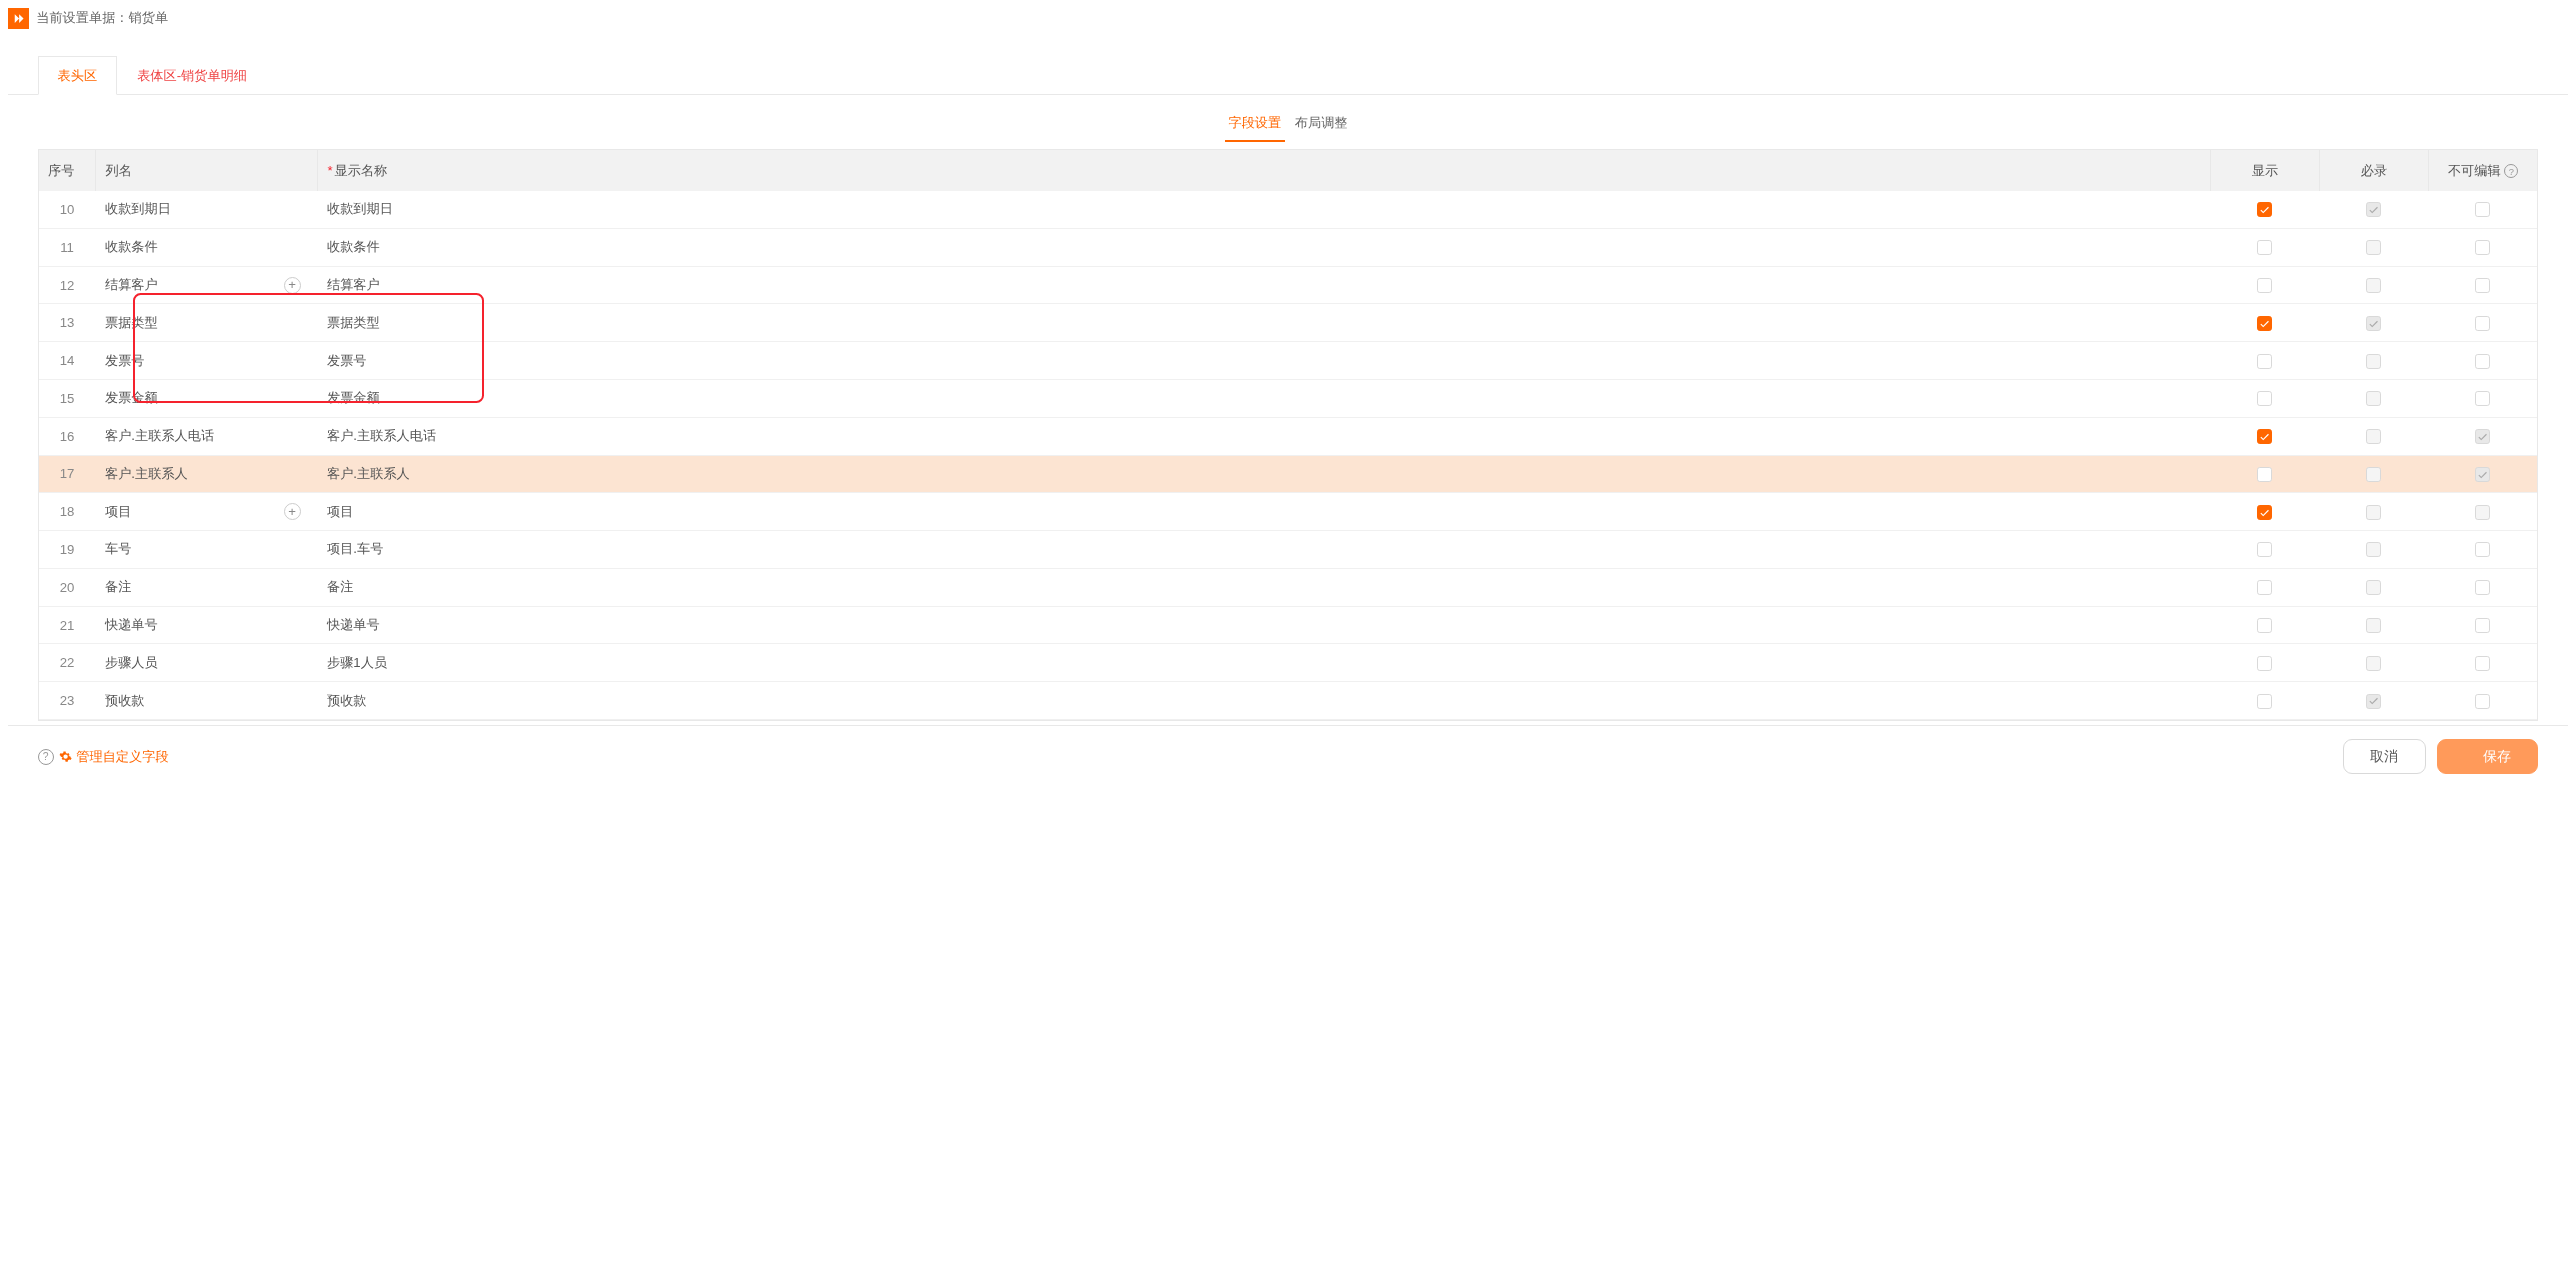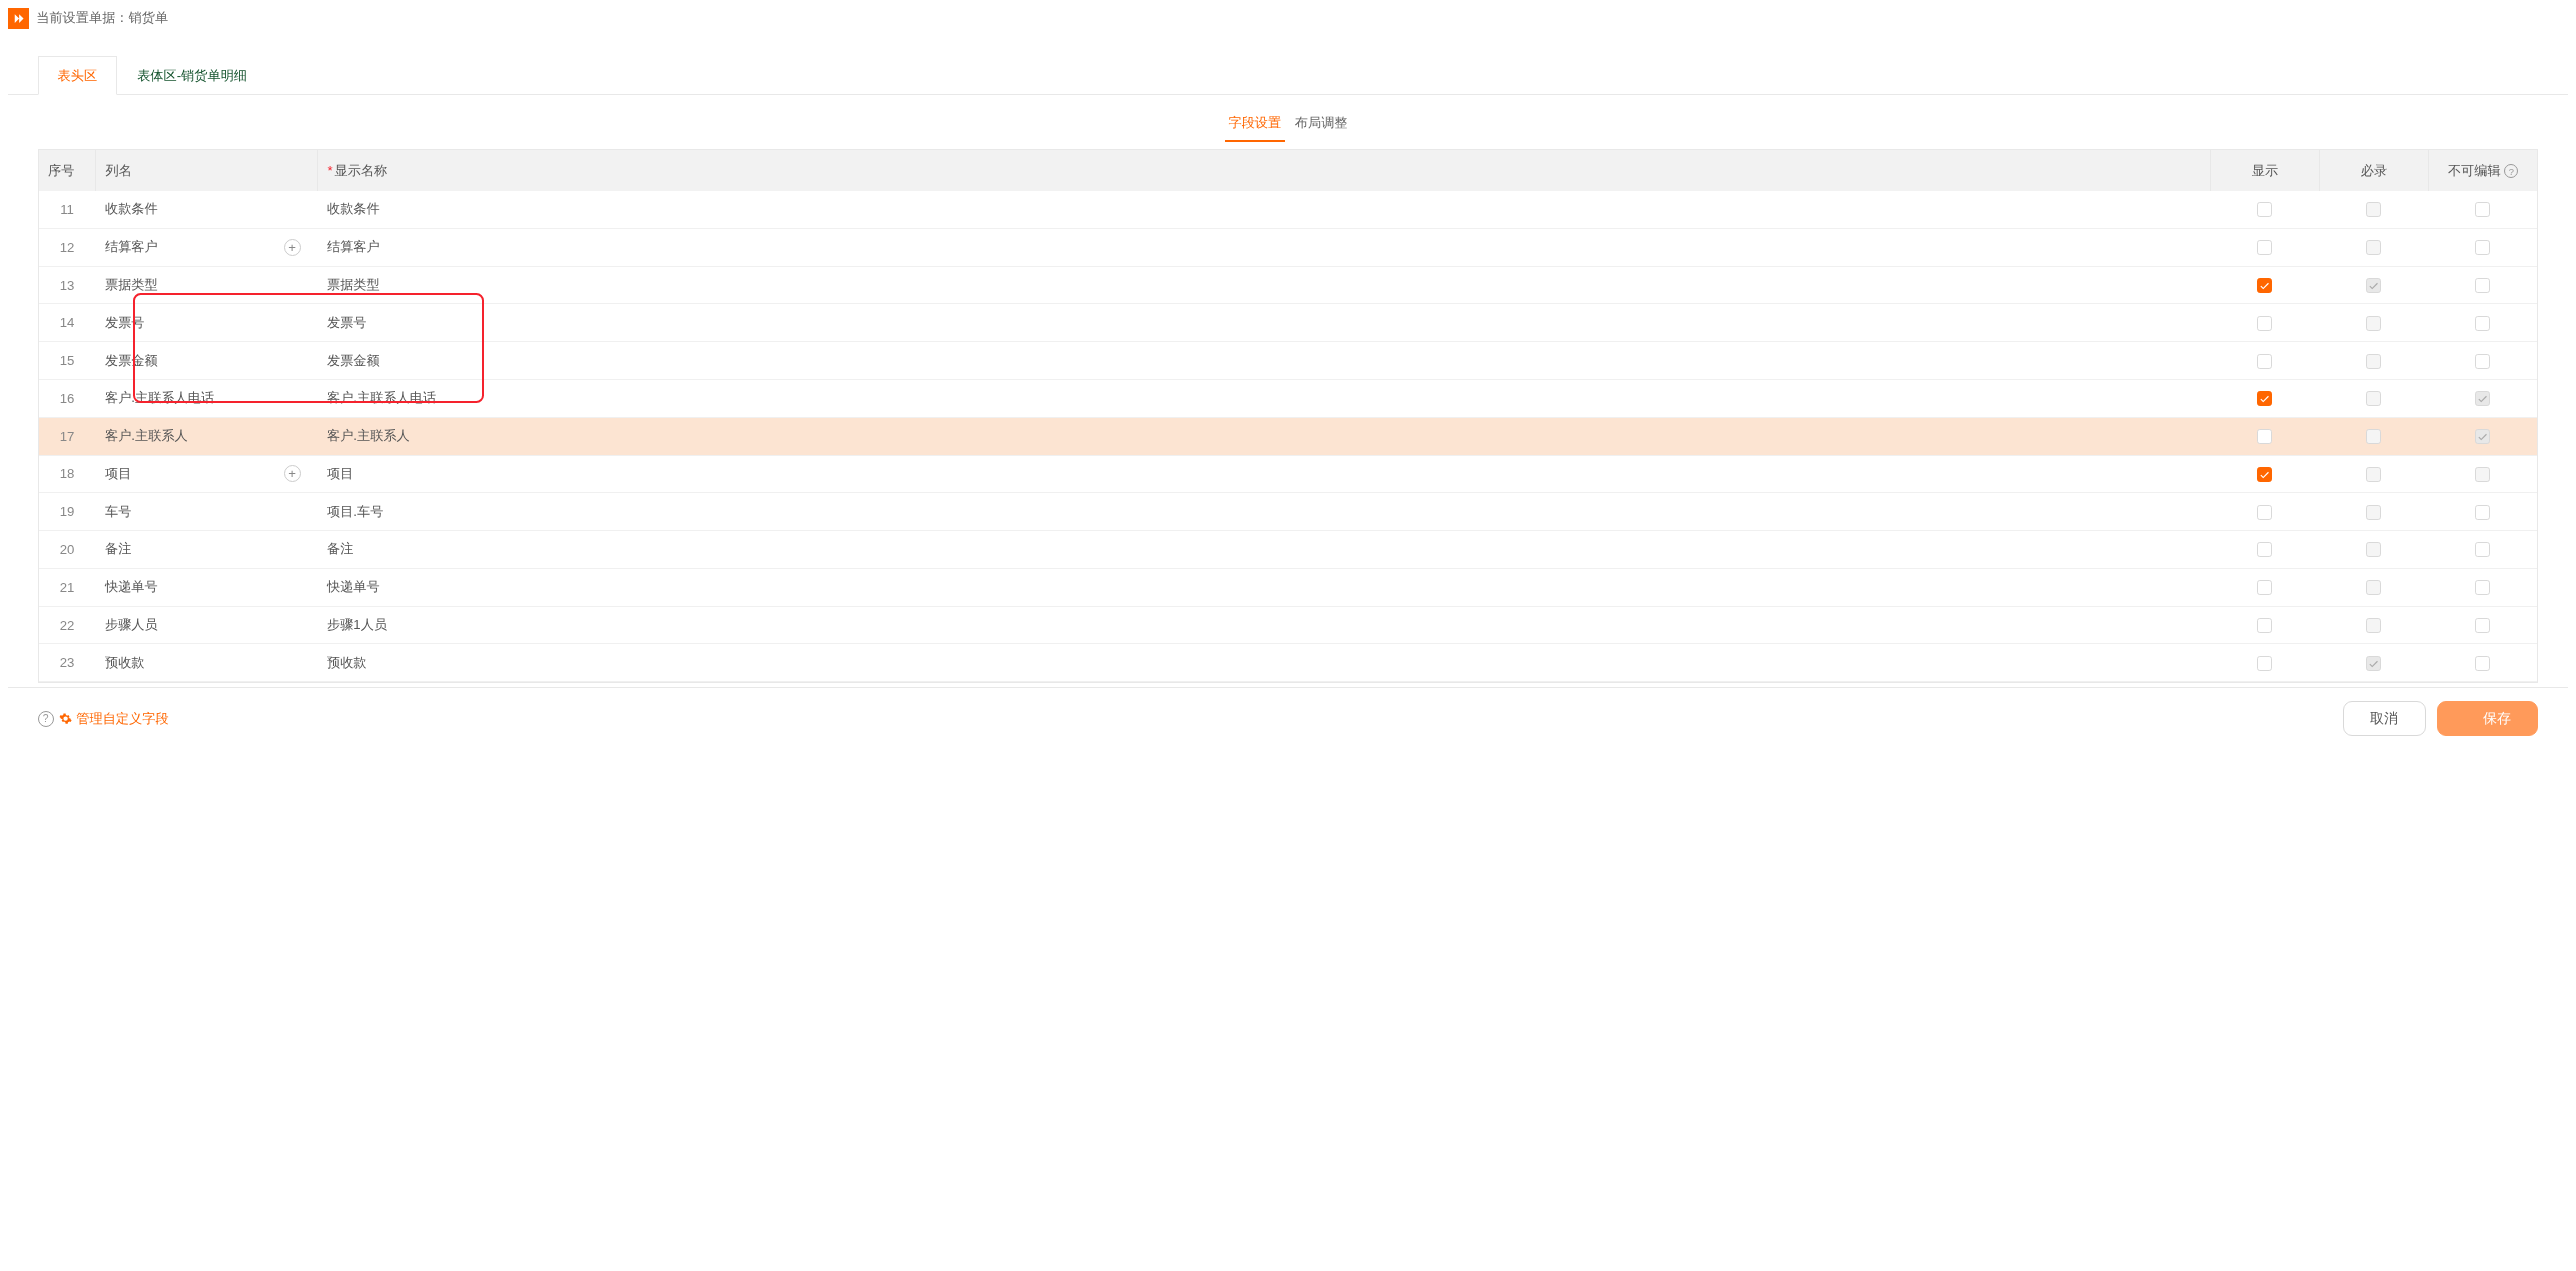--- a/index.html
+++ b/index.html
@@ -6,21 +6,21 @@
     body { font-family: -apple-system, BlinkMacSystemFont, "Segoe UI", "PingFang SC", "Microsoft YaHei", sans-serif; font-size: 13.2px; color: #333; background: #fff; }
     
     .container { padding: 7.6px; }
     
     .top-bar { display: flex; align-items: center; gap: 7.6px; margin-bottom: 27px; }
     .expand-btn { width: 21px; height: 21px; background: #f60; display: flex; align-items: center; justify-content: center; cursor: pointer; }
     .expand-btn svg { width: 13.2px; height: 13.2px; fill: #fff; }
     .top-title { color: #666; font-size: 13.2px; }
     
     .main-tabs { display: flex; border-bottom: 0.9px solid #e8e8e8; margin-bottom: 11.3px; padding-left: 30px; }
-    .main-tab { padding: 9.4px 19px; cursor: pointer; color: #14532d; border: 0.9px solid transparent; border-bottom: none; position: relative; top: 0.9px; }
+    .main-tab { padding: 9.4px 19px; cursor: pointer; color: #ef4444; border: 0.9px solid transparent; border-bottom: none; position: relative; top: 0.9px; }
     .main-tab.active { color: #f60; border-color: #e8e8e8; background: #fff; border-bottom: 0.9px solid #fff; text-align: center; }
     
     .sub-tabs { display: flex; justify-content: center; gap: 6px; margin-bottom: 7.6px; }
     .sub-tab { padding: 7.6px 3.8px; cursor: pointer; color: #666; border-bottom: 2.8px solid transparent; }
     .sub-tab.active { color: #f60; border-bottom-color: #f60; font-weight: 500; }
     
     .table-wrapper { border: 0.9px solid #e8e8e8; margin: 0 30px; position: relative; }
     
     .table { width: 100%; border-collapse: collapse; }
     .table thead th { background: #f2f2f2; padding: 11.3px 9.4px; text-align: left; font-weight: 500; color: #555; border-right: 0.9px solid #e8e8e8; font-size: 13.2px; }
@@ -90,20 +90,40 @@
           <th class="col-seq">序号</th>
           <th class="col-name">列名</th>
           <th class="col-display"><span class="required-star">*</span><span>显示名称</span></th>
           <th class="col-check">显示</th>
           <th class="col-check">必录</th>
           <th class="col-check"><span>不可编辑</span><span class="help-icon">?</span></th>
         </tr>
       </thead>
       <tbody id="tbody">
           <tr>
+            <td class="cell-seq">10</td>
+            <td>
+              <div class="col-name-cell">
+                <span>收款到期日</span>
+              </div>
+            </td>
+            <td>收款到期日</td>
+            <td class="cell-check"><span class="checkbox checked">
+                <svg viewBox="0 0 24 24">
+                  <path d="M9 16.2l-4.2-4.2L3 13.8 9 19.8 21 7.8l-1.8-1.8z"></path>
+                </svg>
+              </span></td>
+            <td class="cell-check"><span class="checkbox disabled checked">
+                <svg viewBox="0 0 24 24">
+                  <path d="M9 16.2l-4.2-4.2L3 13.8 9 19.8 21 7.8l-1.8-1.8z"></path>
+                </svg>
+              </span></td>
+            <td class="cell-check"><span class="checkbox"></span></td>
+          </tr>
+          <tr>
             <td class="cell-seq">11</td>
             <td>
               <div class="col-name-cell">
                 <span>收款条件</span>
               </div>
             </td>
             <td>收款条件</td>
             <td class="cell-check"><span class="checkbox"></span></td>
             <td class="cell-check"><span class="checkbox disabled"></span></td>
             <td class="cell-check"><span class="checkbox"></span></td>

